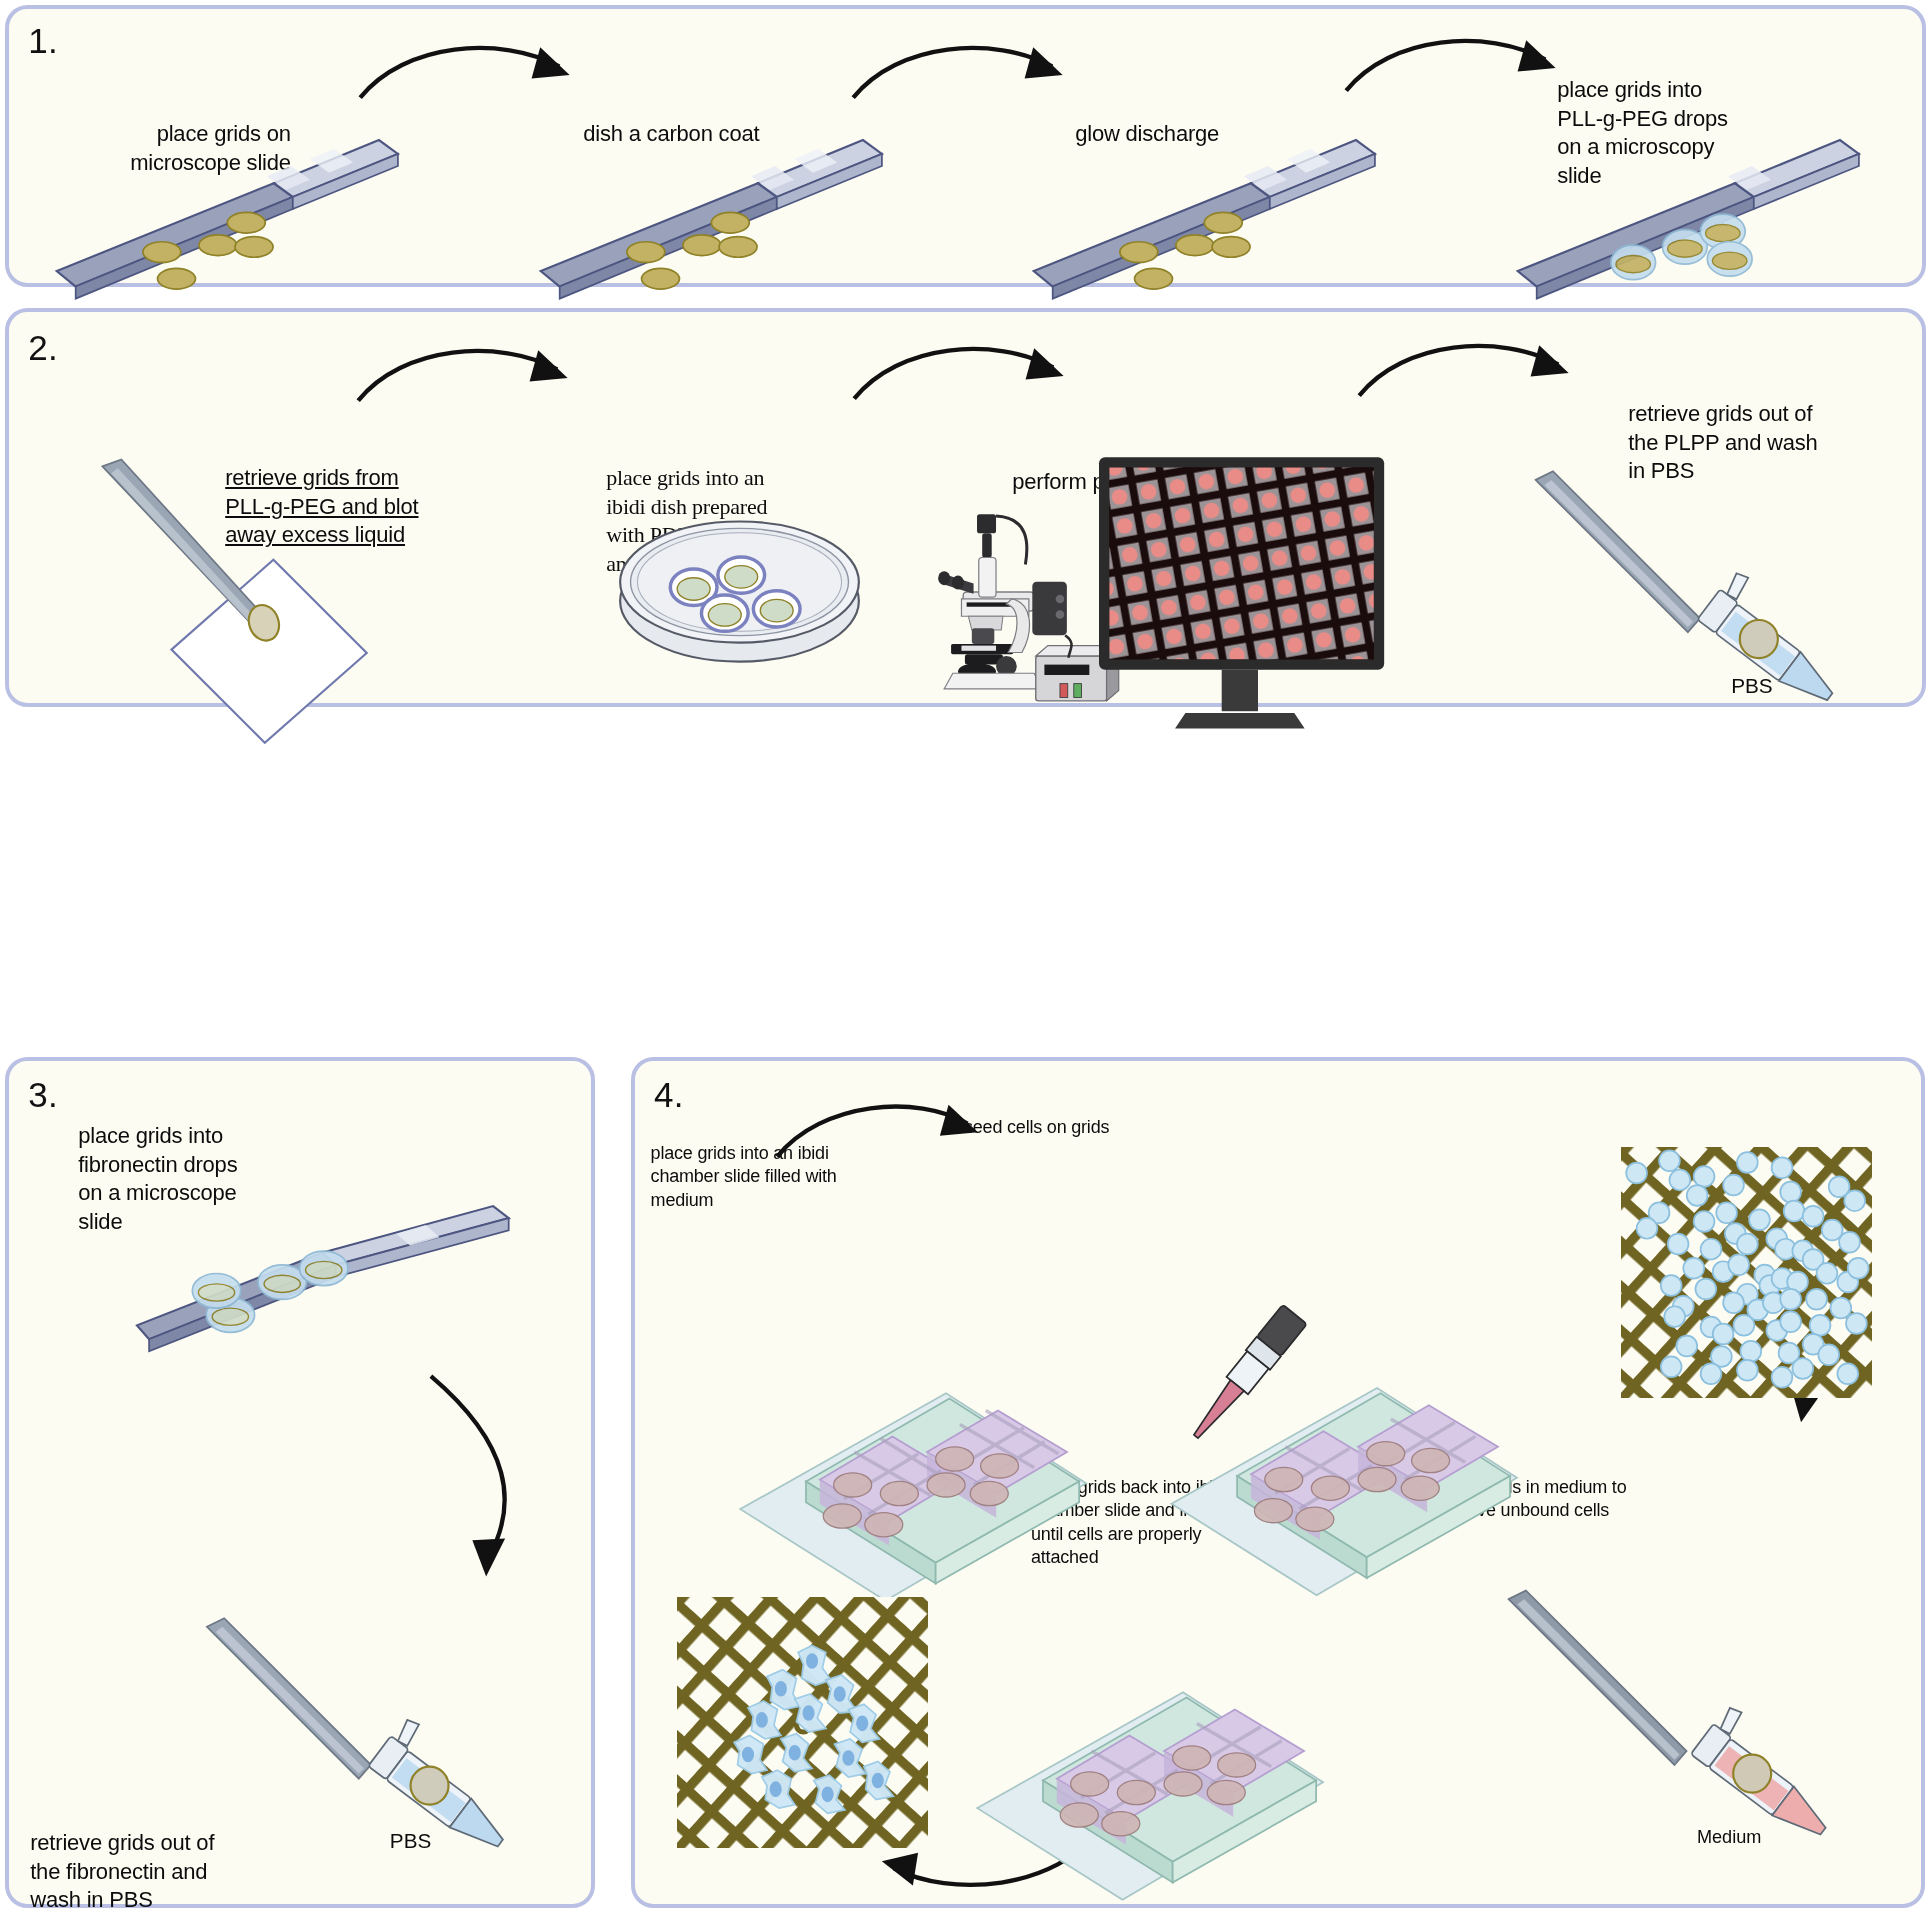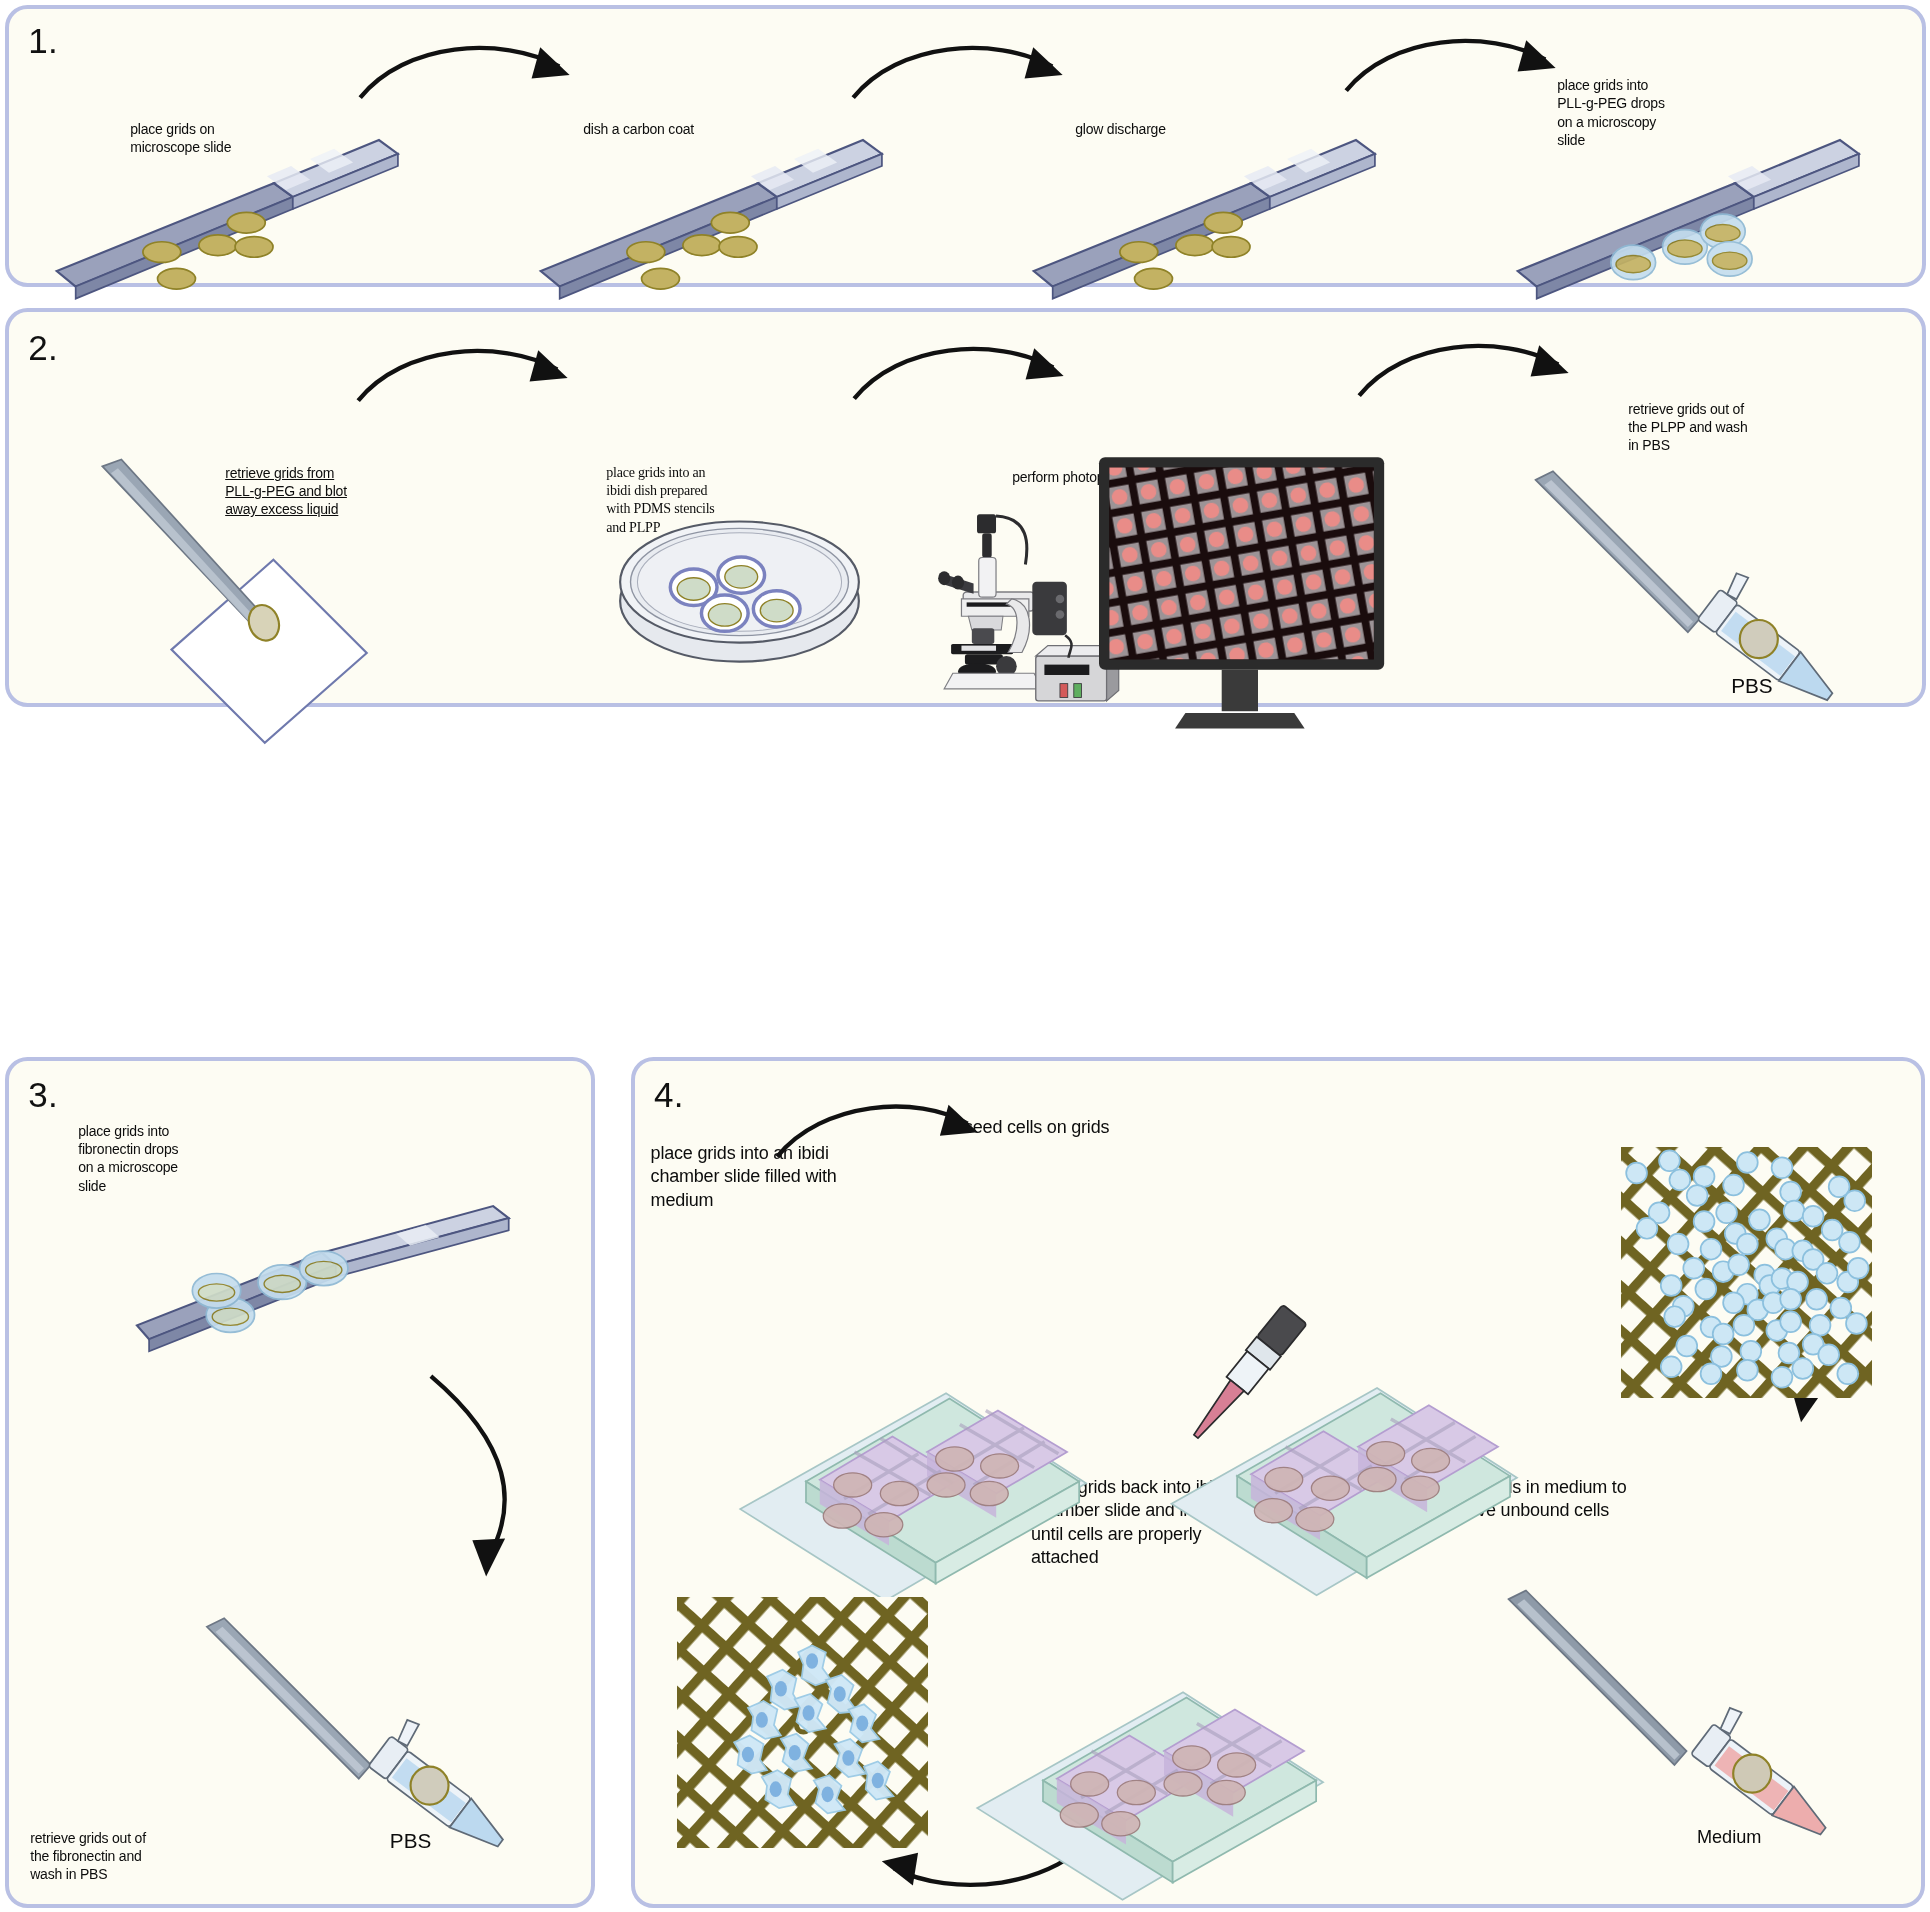--- a/index.html
+++ b/index.html
@@ -25,21 +25,21 @@
   .panel-num {
     position: absolute;
     font-size: 35px;
     color: #111111;
     font-weight: 400;
     letter-spacing: 0.4px;
   }
 
   .cap {
     position: absolute;
-    font-size: 14px;
+    font-size: 22px;
     line-height: 1.30;
     color: #0c0c0c;
     white-space: pre-line;
     letter-spacing: -0.2px;
   }
   .cap.small { font-size: 18px; }
 
   svg { display: block; overflow: visible; }
   .art { position: absolute; }
 
@@ -47,21 +47,21 @@
   .arrow { position:absolute; }
 </style>
 </head>
 <body>
 
 <div class="page">
 
   <div class="panel" id="panel-1">
     <div class="panel-num" style="left:19px; top:12px;">1.</div>
 
-    <div class="cap" style="left:121px; top:111px;">place grids on
+    <div class="cap" style="left:121px; top:111px;text-align:right;">place grids on
 microscope slide</div>
     <div class="cap" style="left:574px; top:111px;">dish a carbon coat</div>
     <div class="cap" style="left:1066px; top:111px;text-align:center;">glow discharge</div>
     <div class="cap" style="left:1548px; top:67px;">place grids into
 PLL-g-PEG drops
 on a microscopy
 slide</div>
 
     <svg class="arrow" style="left:346px; top:21px;" width="251" height="78" viewBox="0 0 290 90">
       <path d="M6,78 C58,14 168,6 236,42" fill="none" stroke="#111" stroke-width="5"></path>

